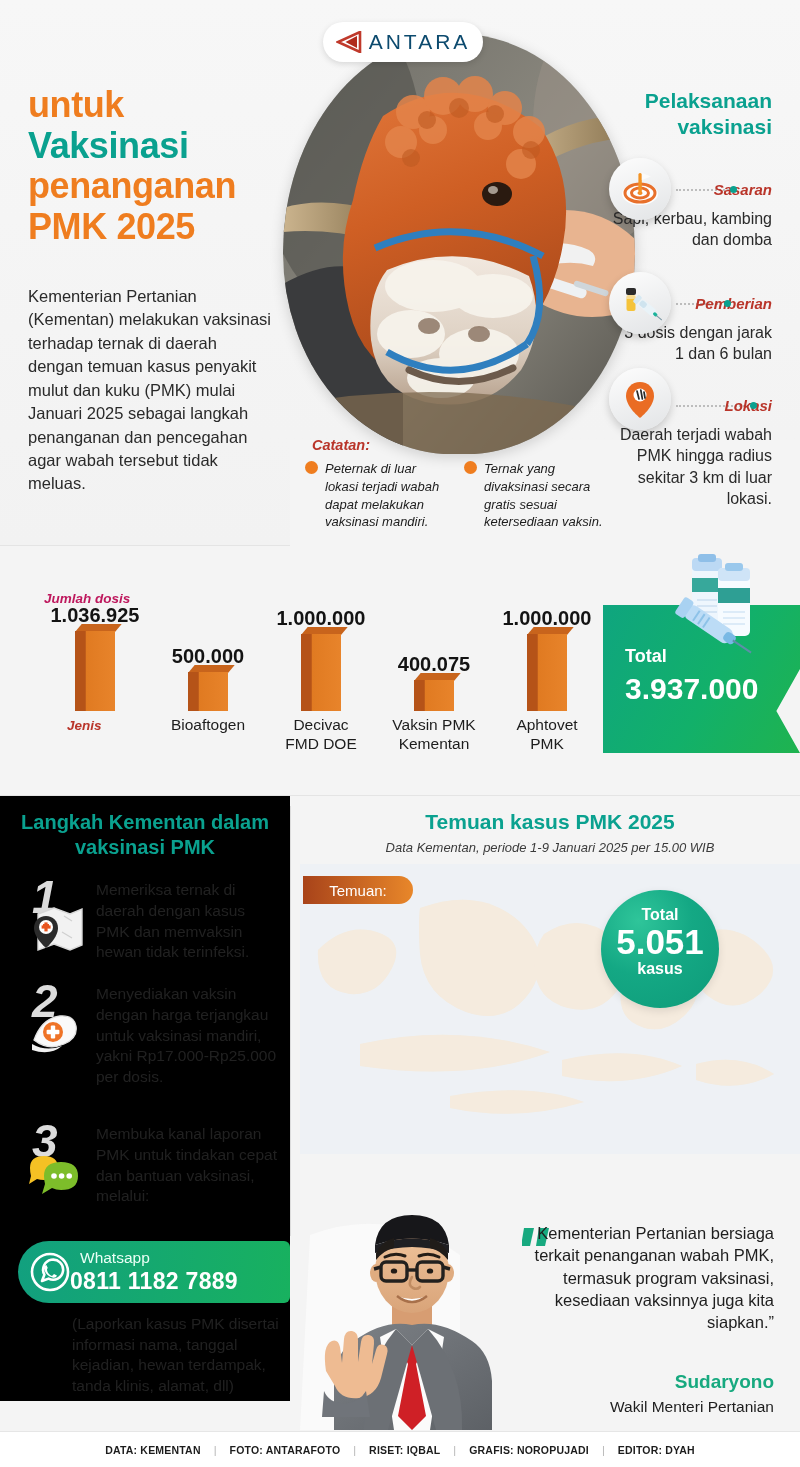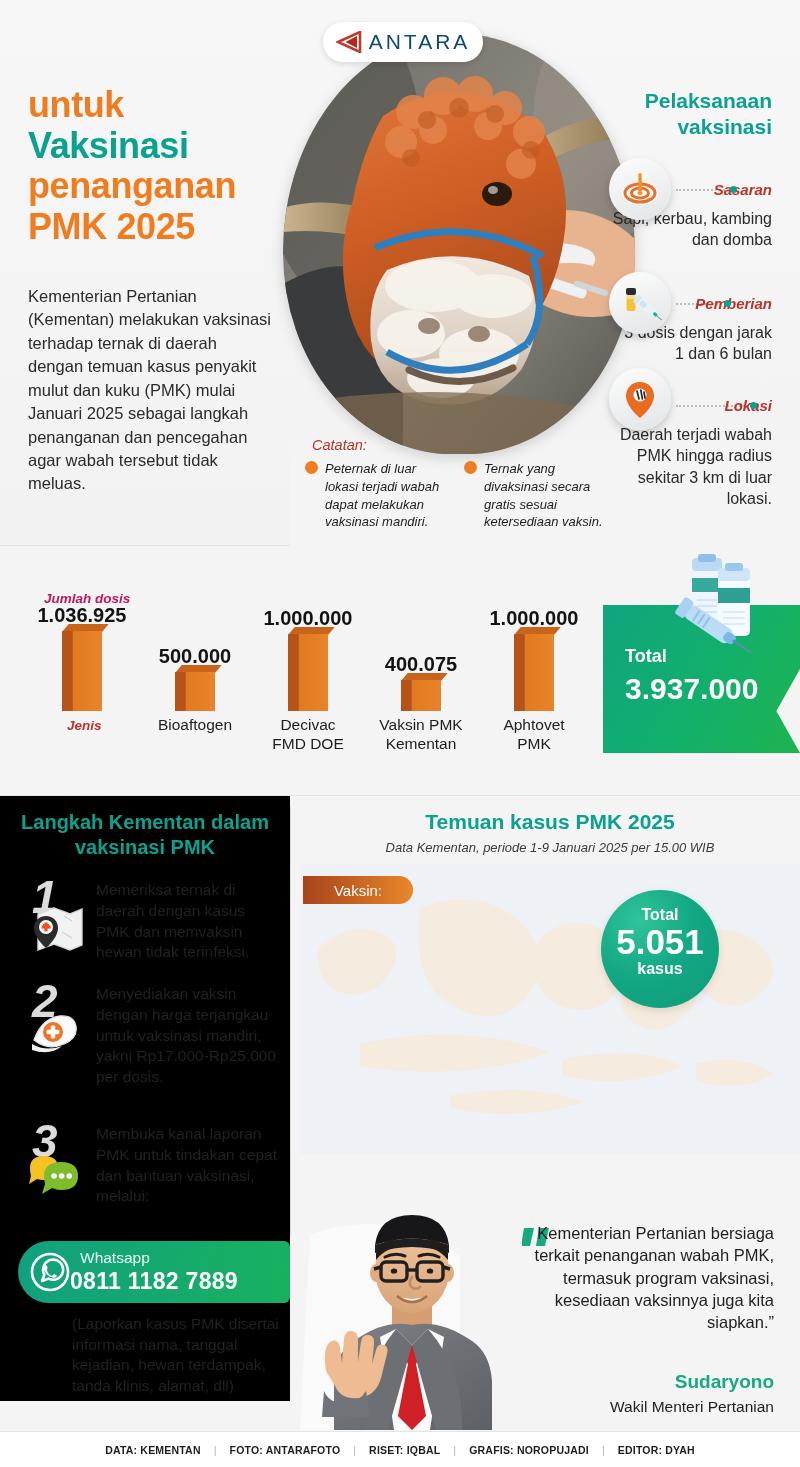--- a/index.html
+++ b/index.html
@@ -54,36 +54,36 @@
 
   .dotline { position:absolute; height:1px; border-top:2px dotted #bdbdbd; z-index:31; }
   .dotdot { position:absolute; width:7px; height:7px; border-radius:50%; background:#0aa18f; z-index:33;}
 
   .kv-label { position:absolute; right:28px; font-size:15px; font-weight:700; font-style:italic;
     color:#b9352a; text-align:right; z-index:31;}
   .kv-text { position:absolute; right:28px; width:160px; text-align:right; font-size:16px;
     line-height:1.34; color:#2a2a2a; z-index:31;}
 
   .catatan-title { position:absolute; left:312px; top:437px; font-size:14.5px; font-style:italic;
-    font-weight:400; color:#b9352a; z-index:31;text-align:center;}
+    font-weight:700; color:#b9352a; z-index:31;text-align:center;}
   .note { position:absolute; font-size:13px; font-style:italic; font-weight:400; line-height:1.37;
     color:#1d1d1d; z-index:31;}
   .note-dot { position:absolute; width:13px; height:13px; border-radius:50%; background:#ef7d1f; z-index:31;}
 
   
   .sec2 { position:relative; height:250px; background:#f4f4f4; border-top:1px solid #e4e4e4; }
   .sec2-title { text-align:center; padding-top:12px; font-size:21px; font-weight:700; color:#0aa18f; }
   .sec2-sub { text-align:center; margin-top:6px; font-size:13.5px; font-style:italic; color:#3b3b3b; }
 
   .jumlah-lbl { position:absolute; left:44px; top:45px; font-size:13.5px; font-style:italic;
      font-weight:700; color:#be185d; }
   .jenis-lbl { position:absolute; left:67px; top:172px; font-size:13.5px; font-style:italic;
      font-weight:700; color:#b9352a; }
 
-  .bars2 { position:absolute; left:4px; top:0; width:600px; height:250px;padding-left:45px; }
+  .bars2 { position:absolute; left:17px; top:0; width:600px; height:250px;padding-left:45px; }
   .bar-item { position:absolute; text-align:center; }
   .bar-val { font-size:20px; font-weight:700; color:#131313; white-space:nowrap; }
   .bar3d { position:relative; margin:4px auto 0; }
   .bar3d .face { position:absolute; left:0; bottom:0; width:100%; height:100%;
      background: linear-gradient(90deg,#b55318 0%, #b55318 26%, #e07a21 27%, #e8842b 100%); }
   .bar3d .top { position:absolute; left:0; width:100%; height:8px;
      background:#c8641c; transform: skewX(-40deg); transform-origin: bottom left; }
   .bar-lbl { font-size:15.5px; color:#1d1d1d; line-height:1.2; margin-top:5px; white-space:nowrap;}
   .total-flag2 { position:absolute; left:603px; top:57px; width:197px; height:150px;
      background: linear-gradient(120deg,#0fa57f 0%, #12b06a 55%, #1fb34f 100%);
@@ -486,21 +486,21 @@
           <path d="M60 180 q100 -22 190 8 q-80 30 -190 14 z"></path>
           <path d="M262 196 q70 -16 120 6 q-54 24 -120 10 z"></path>
           <path d="M396 200 q44 -12 78 10 q-36 20 -78 6 z"></path>
           <path d="M150 232 q80 -14 134 6 q-66 20 -134 6 z"></path>
         </g>
         <rect width="500" height="290" fill="#f4f4f4" opacity=".55"></rect>
       </svg>
     </div>
 
     <div class="seb-pill">
-      <span>Vaksin:</span>
+      <span>Temuan:</span>
     </div>
 
     <div id="kbars"></div>
   </div>
 
   <div class="total-circle">
     <div class="tc-lbl">Total</div>
     <div class="tc-val">5.051</div>
     <div class="tc-sub">kasus</div>
   </div>

